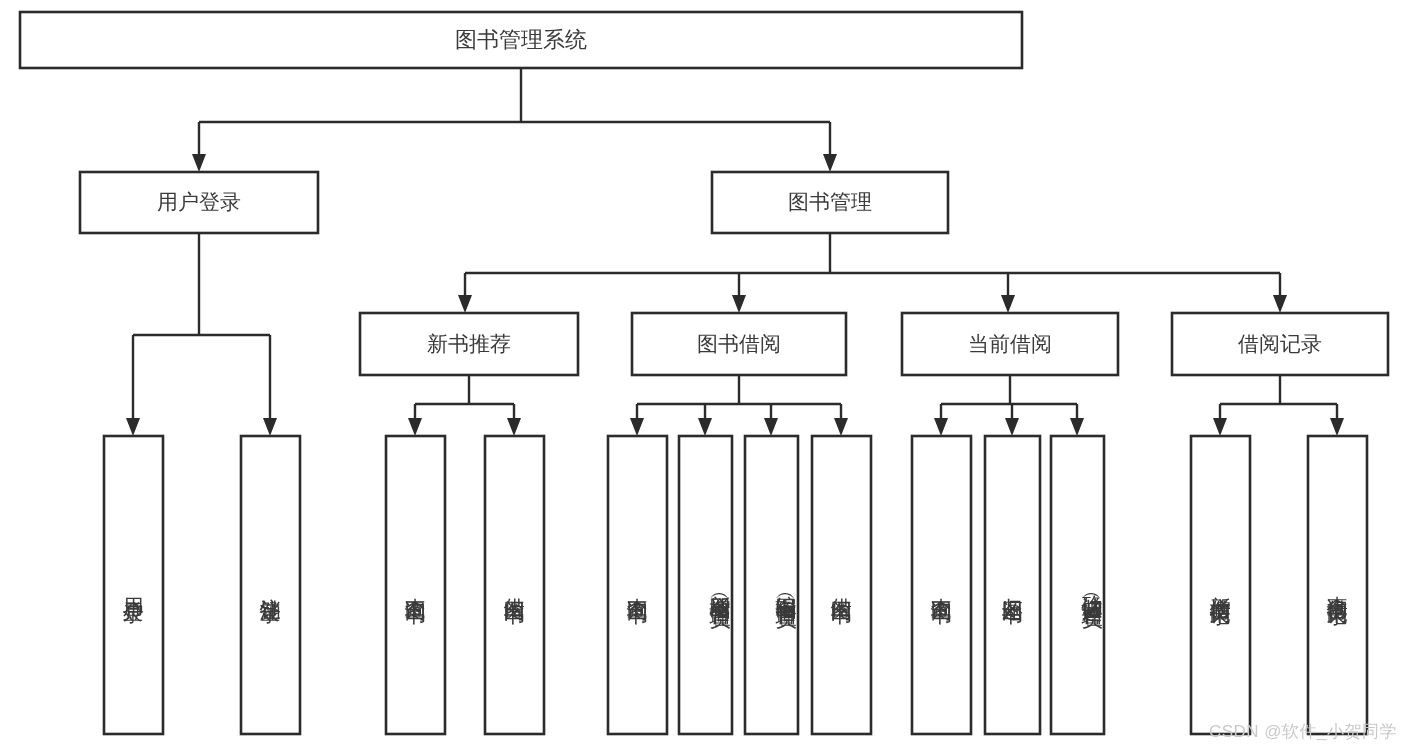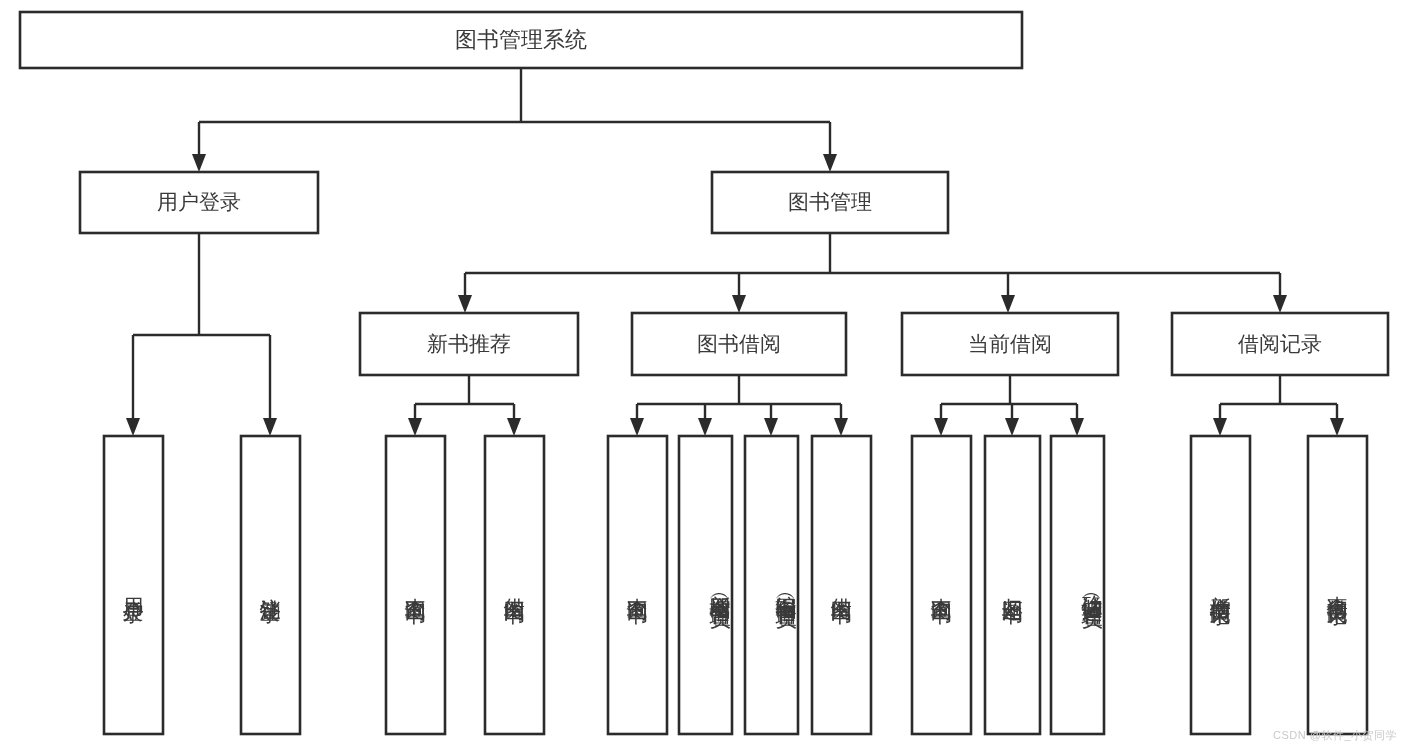--- a/index.html
+++ b/index.html
@@ -70,21 +70,21 @@
     pointer-events: none;
   }
   .leaf-label-wrap.centered {
     align-items: center;
   }
   #watermark {
     position: absolute;
     right: 8px;
     bottom: 4px;
     font-family: "Liberation Sans", "DejaVu Sans", sans-serif;
-    font-size: 11px;
+    font-size: 17px;
     color: #c9c9c9;
     letter-spacing: 0.5px;
     white-space: nowrap;
     pointer-events: none;
   }
 </style>
 </head>
 <body>
 
 <div id="diagram-root">

